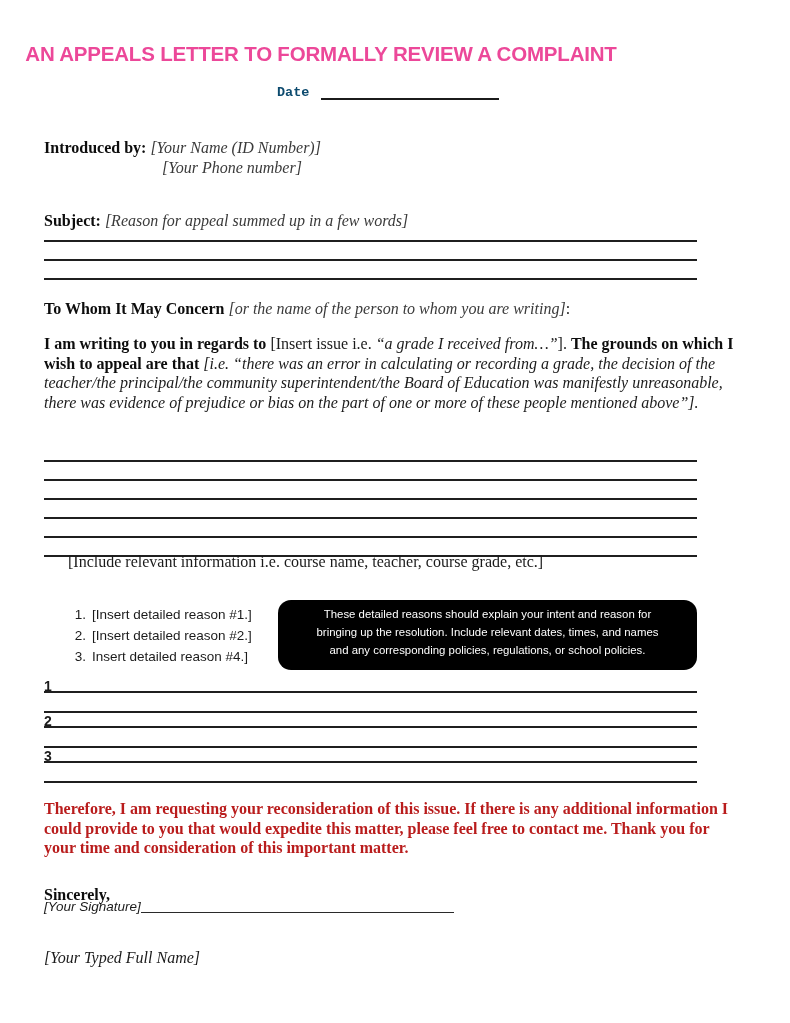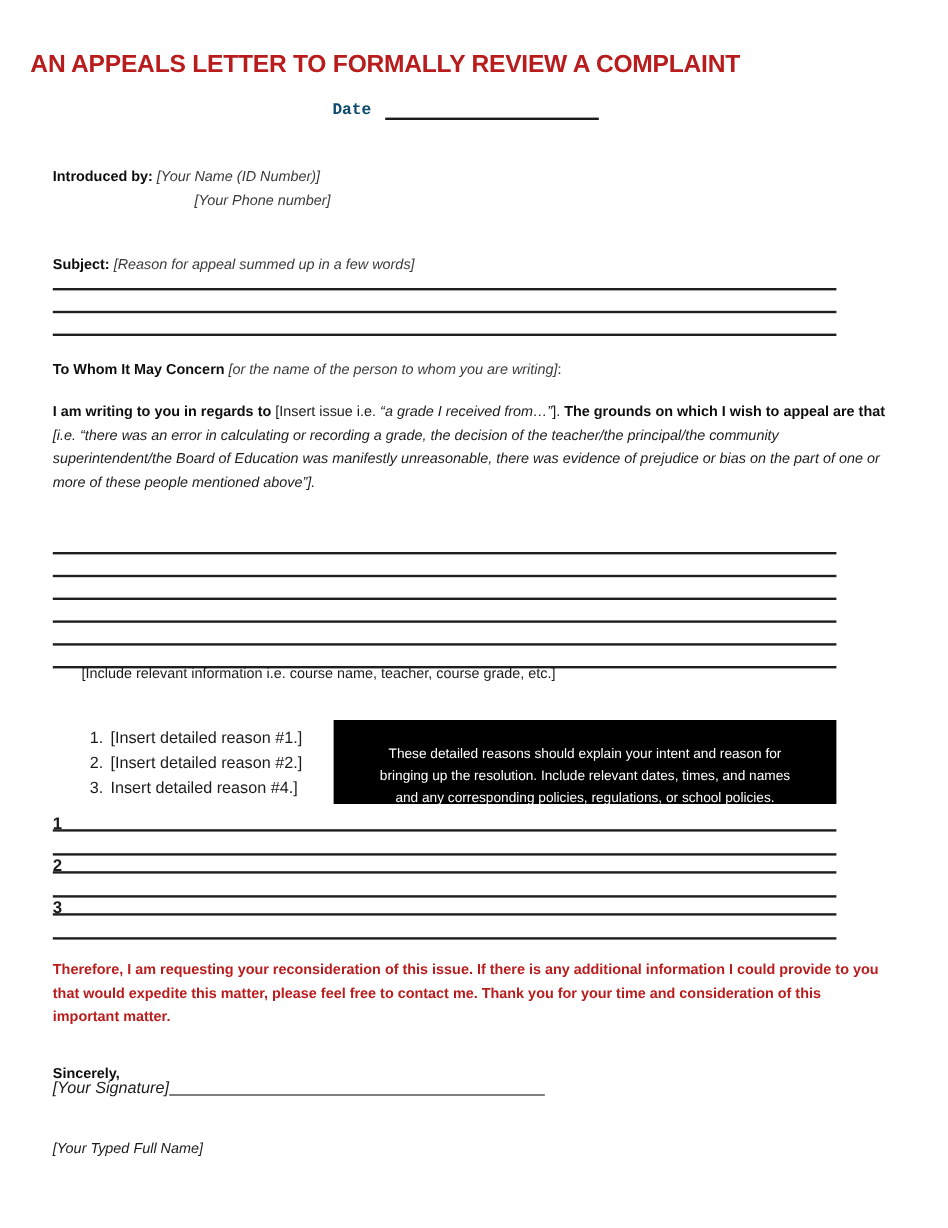--- a/index.html
+++ b/index.html
@@ -25,21 +25,21 @@
   
   .doc-title {
     position: absolute;
     left: 0;
     top: 42px;
     width: 642px;
     text-align: center;
     font-size: 20.5px;
     font-weight: bold;
     letter-spacing: -0.2px;
-    color: #b91c1c;
+    color: #ec4899;
   }
   
   .date-row {
     position: absolute;
     left: 277px;
     top: 86px;
     display: flex;
     align-items: flex-end;
     gap: 12px;
   }
@@ -53,23 +53,24 @@
   }
   .date-blank {
     width: 178px;
     height: 0;
     border-bottom: 2px solid #1b1b1b;
     margin-bottom: 2px;
   }
   
   .blk {
     position: absolute;
-    font-size: 12px;
+    font-size: 16px;
     line-height: 19.5px;
     color: #1b1b1b;
+    font-family: Liberation Serif, serif;
   }
   .b { font-weight: bold; color: #0d0d0d; }
   .i { font-style: italic; }
   .grey { color: #3a3a3a; }
 
   
   #introduced-block { left: 44px; top: 138px; width: 660px; }
   .intro-line-indent { padding-left: 118px; }
 
   #subject-block { left: 44px; top: 211px; width: 660px; }
@@ -115,22 +116,23 @@
     left: 278px;
     top: 600px;
     width: 419px;
     height: 70px;
     background: #000000;
     color: #ffffff;
     display: flex;
     flex-direction: column;
     align-items: center;
     justify-content: flex-start;
-    padding-top: 20px;
+    padding-top: 5px;
     box-sizing: border-box;
+    border-radius: 13px;
   }
   #callout span {
     display: block;
     font-size: 11.4px;
     line-height: 18px;
     text-align: center;
     white-space: nowrap;
   }
 
   

